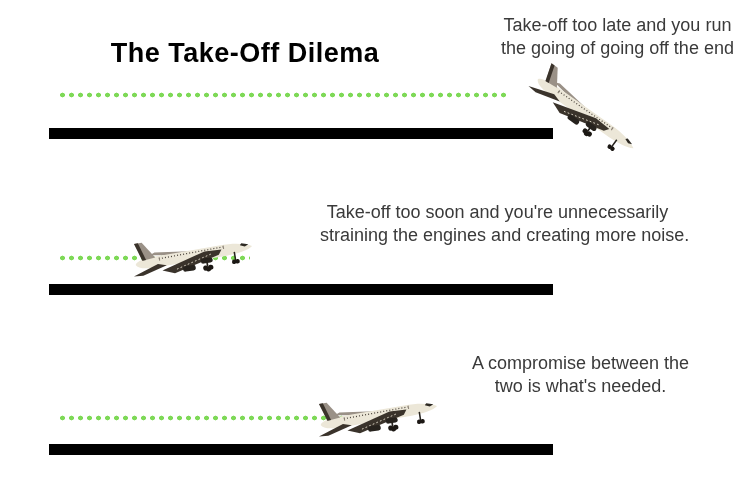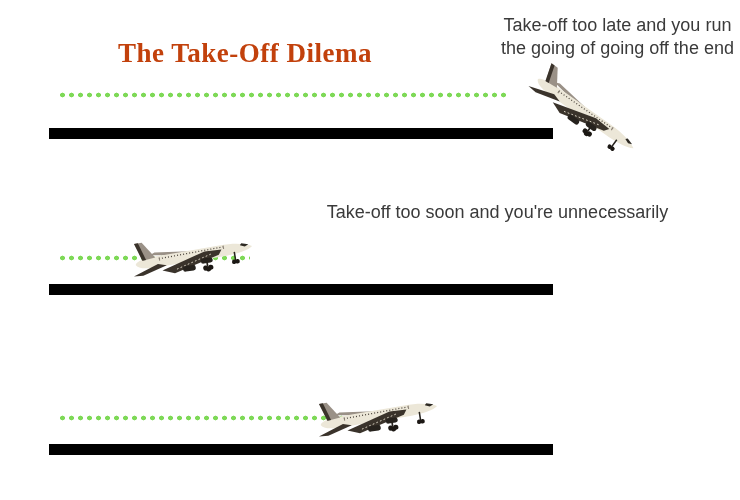--- a/index.html
+++ b/index.html
@@ -3,21 +3,21 @@
 <meta charset="utf-8">
 <style>
   html,body{margin:0;padding:0;}
   body{
     width:740px;height:500px;position:relative;background:#ffffff;
     font-family:"Liberation Sans",sans-serif;overflow:hidden;
   }
   .canvas{position:absolute;inset:0;}
   .title{
     position:absolute;left:70px;top:20px;width:350px;text-align:center;
-    font-family:Liberation Serif, serif;font-size:27px;color:#c2410c;
+    font-family:Liberation Sans, sans-serif;font-size:27px;color:#000000;
     letter-spacing:.5px;white-space:nowrap;
   }
   .note{
     position:absolute;text-align:center;color:var(--ink,#3a3a3a);
     font-size:18px;line-height:23px;
   }
   .note div{white-space:nowrap;}
   .dots{
     position:absolute;height:6px;
     background-image:radial-gradient(circle,var(--dots,#7ed957) 2.1px,transparent 2.7px);
@@ -91,29 +91,34 @@
   <div class="dots dots1"></div>
   <div class="runway runway1"></div>
   <div class="plane plane1">
     <svg viewBox="0 0 170 62">
         <use href="#jet"></use>
       </svg>
   </div>
 
   <div class="note note2">
     <div>Take-off too soon and you're unnecessarily</div>
+    <div>straining the engines and creating more noise.</div>
   </div>
   <div class="dots dots2"></div>
   <div class="runway runway2"></div>
   <div class="plane plane2">
     <svg viewBox="0 0 170 62">
         <use href="#jet"></use>
       </svg>
   </div>
 
+  <div class="note note3">
+    <div>A compromise between the</div>
+    <div>two is what's needed.</div>
+  </div>
   <div class="dots dots3"></div>
   <div class="runway runway3"></div>
   <div class="plane plane3">
     <svg viewBox="0 0 170 62">
         <use href="#jet"></use>
       </svg>
   </div>
 
 </div>
 

